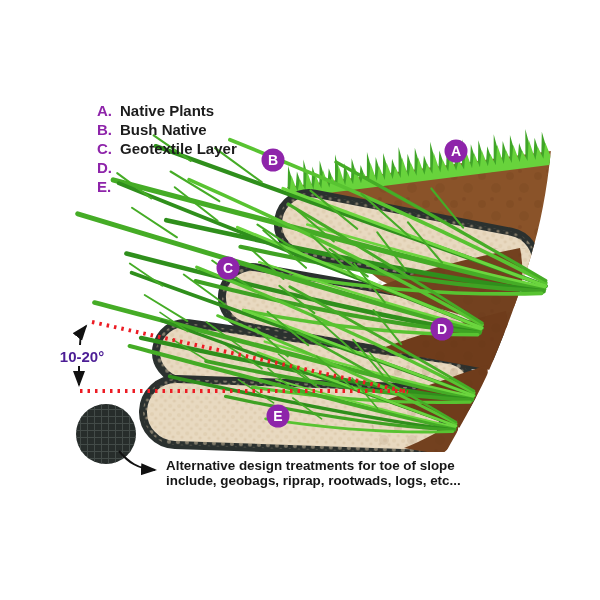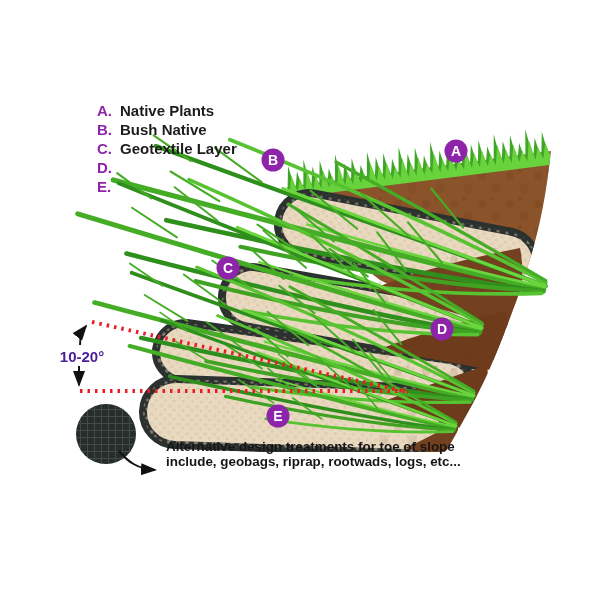--- a/index.html
+++ b/index.html
@@ -3,21 +3,21 @@
 <meta charset="utf-8">
 <style>
   html,body{margin:0;padding:0;background:#fff;}
   .stage{position:relative;width:600px;height:600px;background:#ffffff;overflow:hidden;
          font-family:"Liberation Sans",sans-serif;}
   .stage svg{position:absolute;left:0;top:0;}
   .legend{position:absolute;left:97px;top:101px;font-size:15px;line-height:19px;}
   .legend-row{display:flex;}
   .legend-letter{width:23px;color:#8E24AA;font-weight:700;}
   .legend-label{color:#1c1c1c;font-weight:600;white-space:nowrap;}
-  .caption{position:absolute;left:166px;top:440px;font-size:13.4px;line-height:14.6px;
+  .caption{position:absolute;left:166px;top:459px;font-size:13.4px;line-height:14.6px;
            font-weight:600;color:#161616;width:310px;}
   .angle-label{position:absolute;left:56px;top:348px;width:52px;text-align:center;
            font-size:15px;font-weight:700;color:#4c1d95;}
 </style>
 </head>
 <body>
 
 <div class="stage">
 
 <svg width="600" height="600" viewBox="0 0 600 600">

